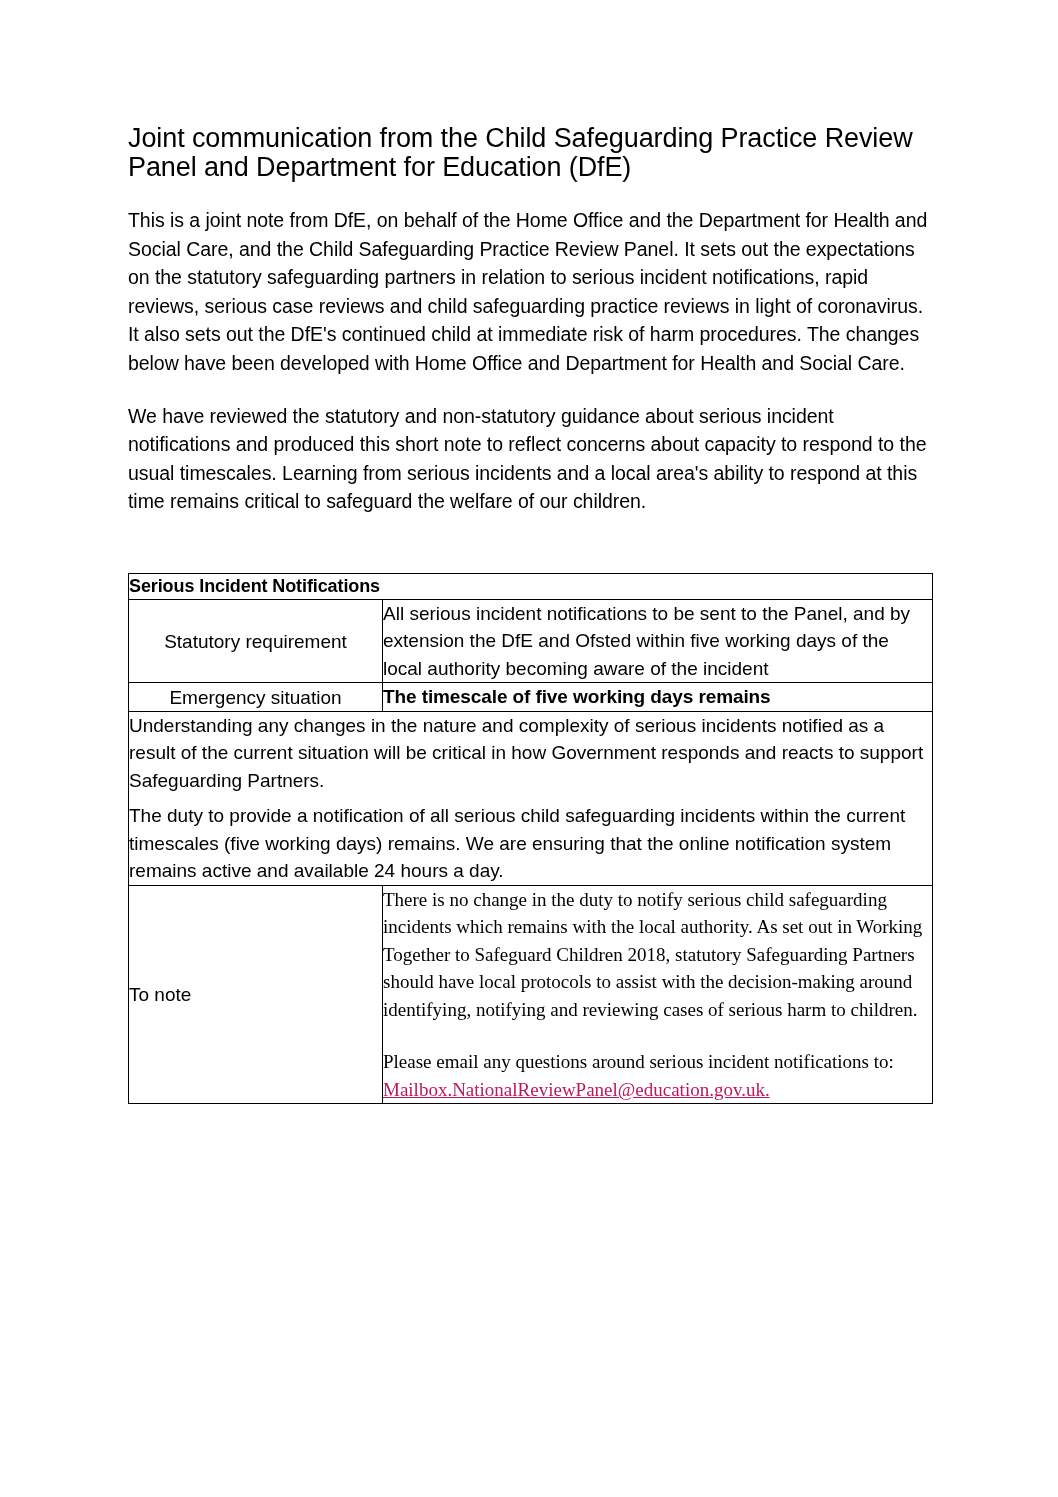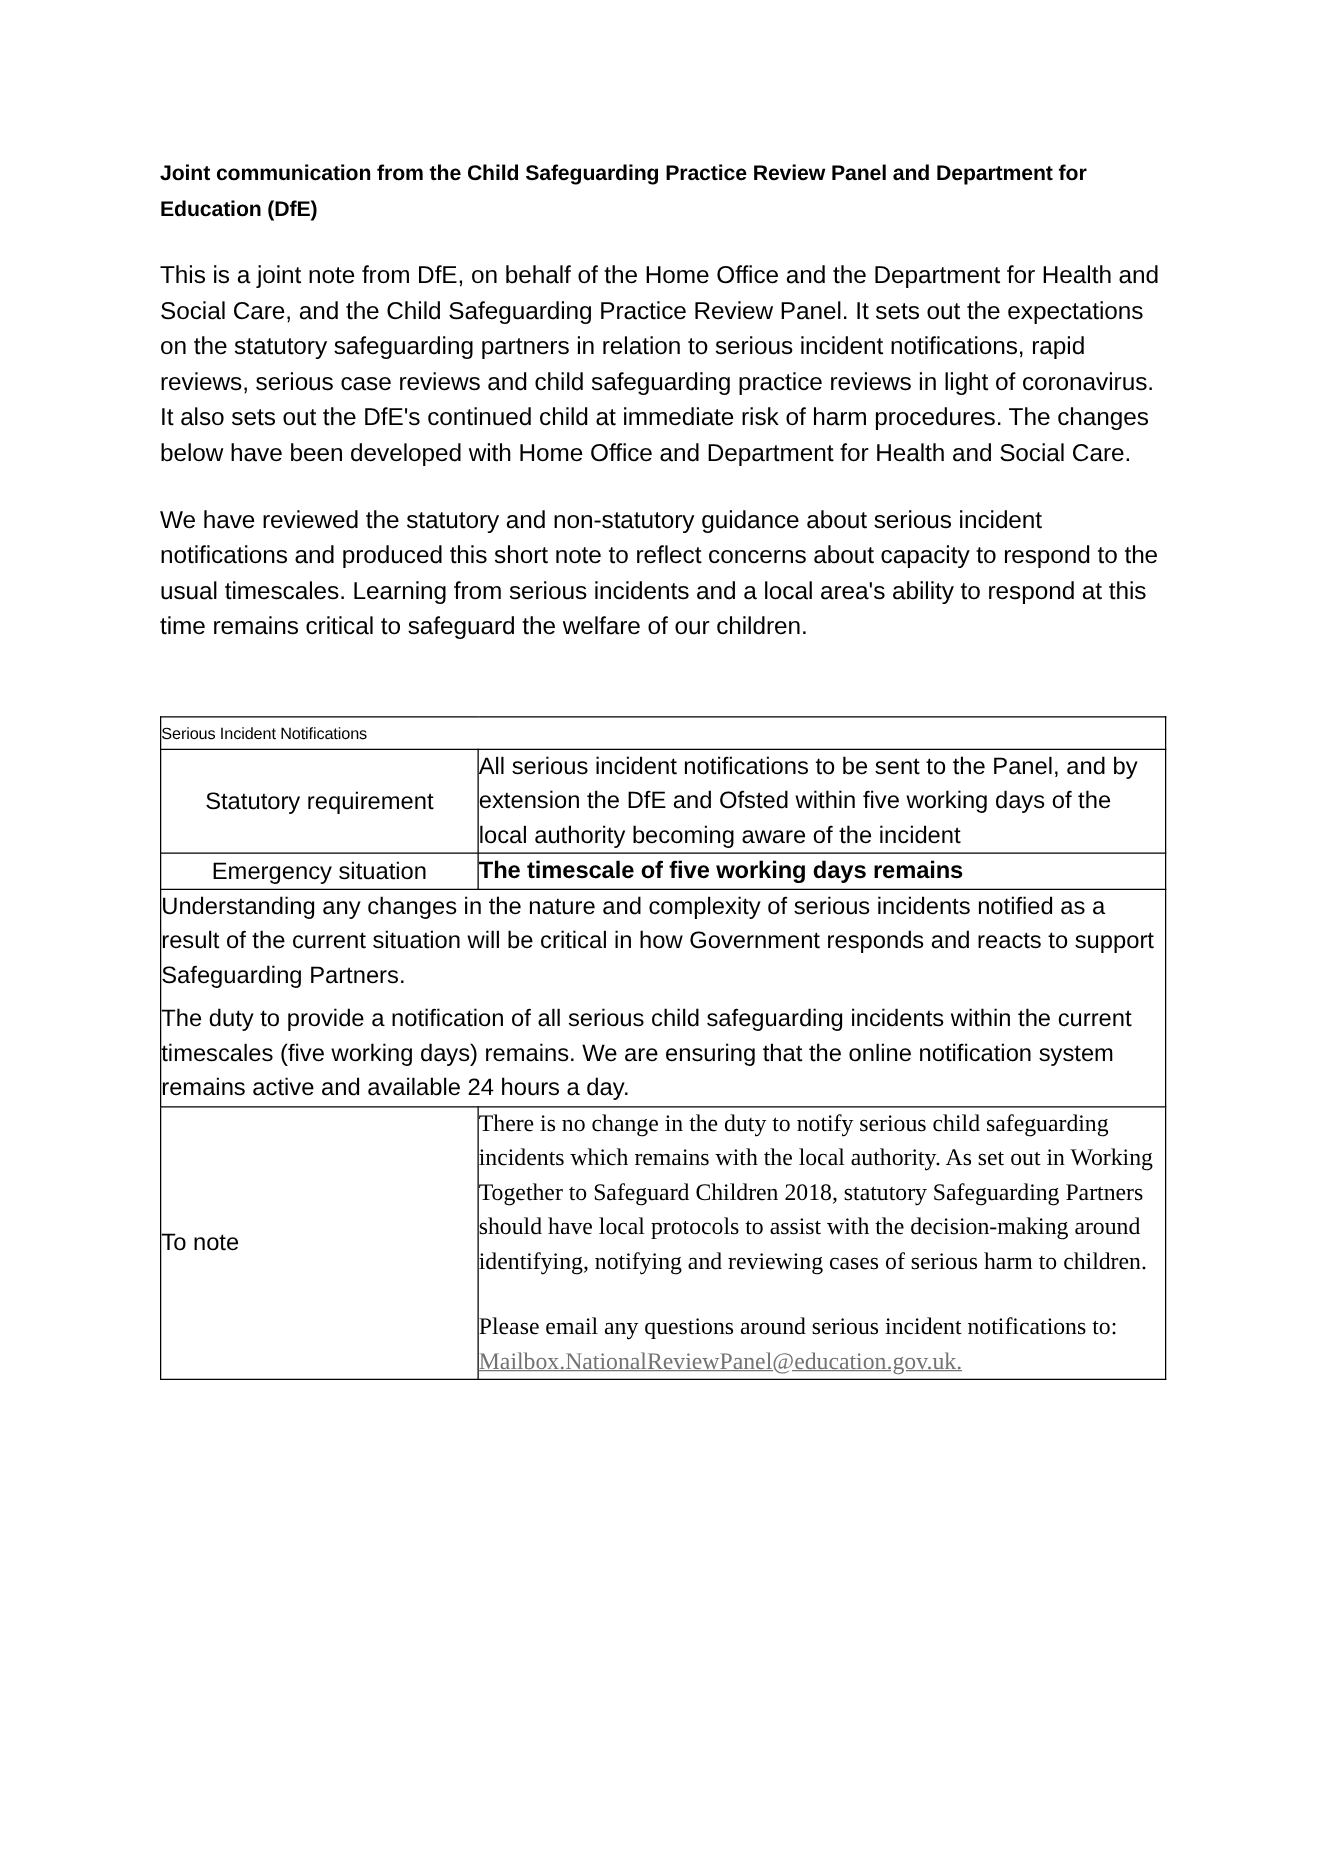--- a/index.html
+++ b/index.html
@@ -22,23 +22,23 @@
     box-sizing: border-box;
     padding: 0;
   }
   .content {
     position: absolute;
     left: 128px;
     top: 124px;
     width: 806px;
   }
   h1.doc-title {
-    font-size: 17px;
+    font-size: 27px;
     line-height: 29px;
-    font-weight: bold;
+    font-weight: normal;
     margin: 0 0 0 0;
     letter-spacing: -0.1px;
   }
   p.body-para {
     font-size: 19.5px;
     line-height: 28.6px;
     margin: 24px 0 0 0;
     letter-spacing: -0.05px;
   }
   
@@ -57,22 +57,22 @@
   .col-value { width: 550px; }
 
   td.header-cell {
     border-top: 2.5px solid #000000;
     border-left: 2.5px solid #000000;
     border-right: 2.5px solid #000000;
     border-bottom: 1px solid #000000;
     padding: 8px 0 9px 11px;
   }
   td.header-cell .hdr-text {
-    font-size: 13px;
-    font-weight: normal;
+    font-size: 18px;
+    font-weight: bold;
     line-height: 25px;
     letter-spacing: -0.1px;
   }
   td.lbl {
     border-left: 2.5px solid #000000;
     padding: 10px 8px 10px 11px;
     font-size: 19px;
     line-height: 27px;
     text-align: center;
   }
@@ -117,21 +117,21 @@
     line-height: 27.5px;
   }
   td.bottom-val p {
     margin: 0;
     font-family: Liberation Serif, serif;
   }
   td.bottom-val p + p {
     margin-top: 25px;
   }
   a.email-link {
-    color: #737373;
+    color: #be185d;
     text-decoration: underline;
     font-size: 19px;
   }
 </style>
 </head>
 <body>
 
 <div class="page">
   <div class="content">
 

